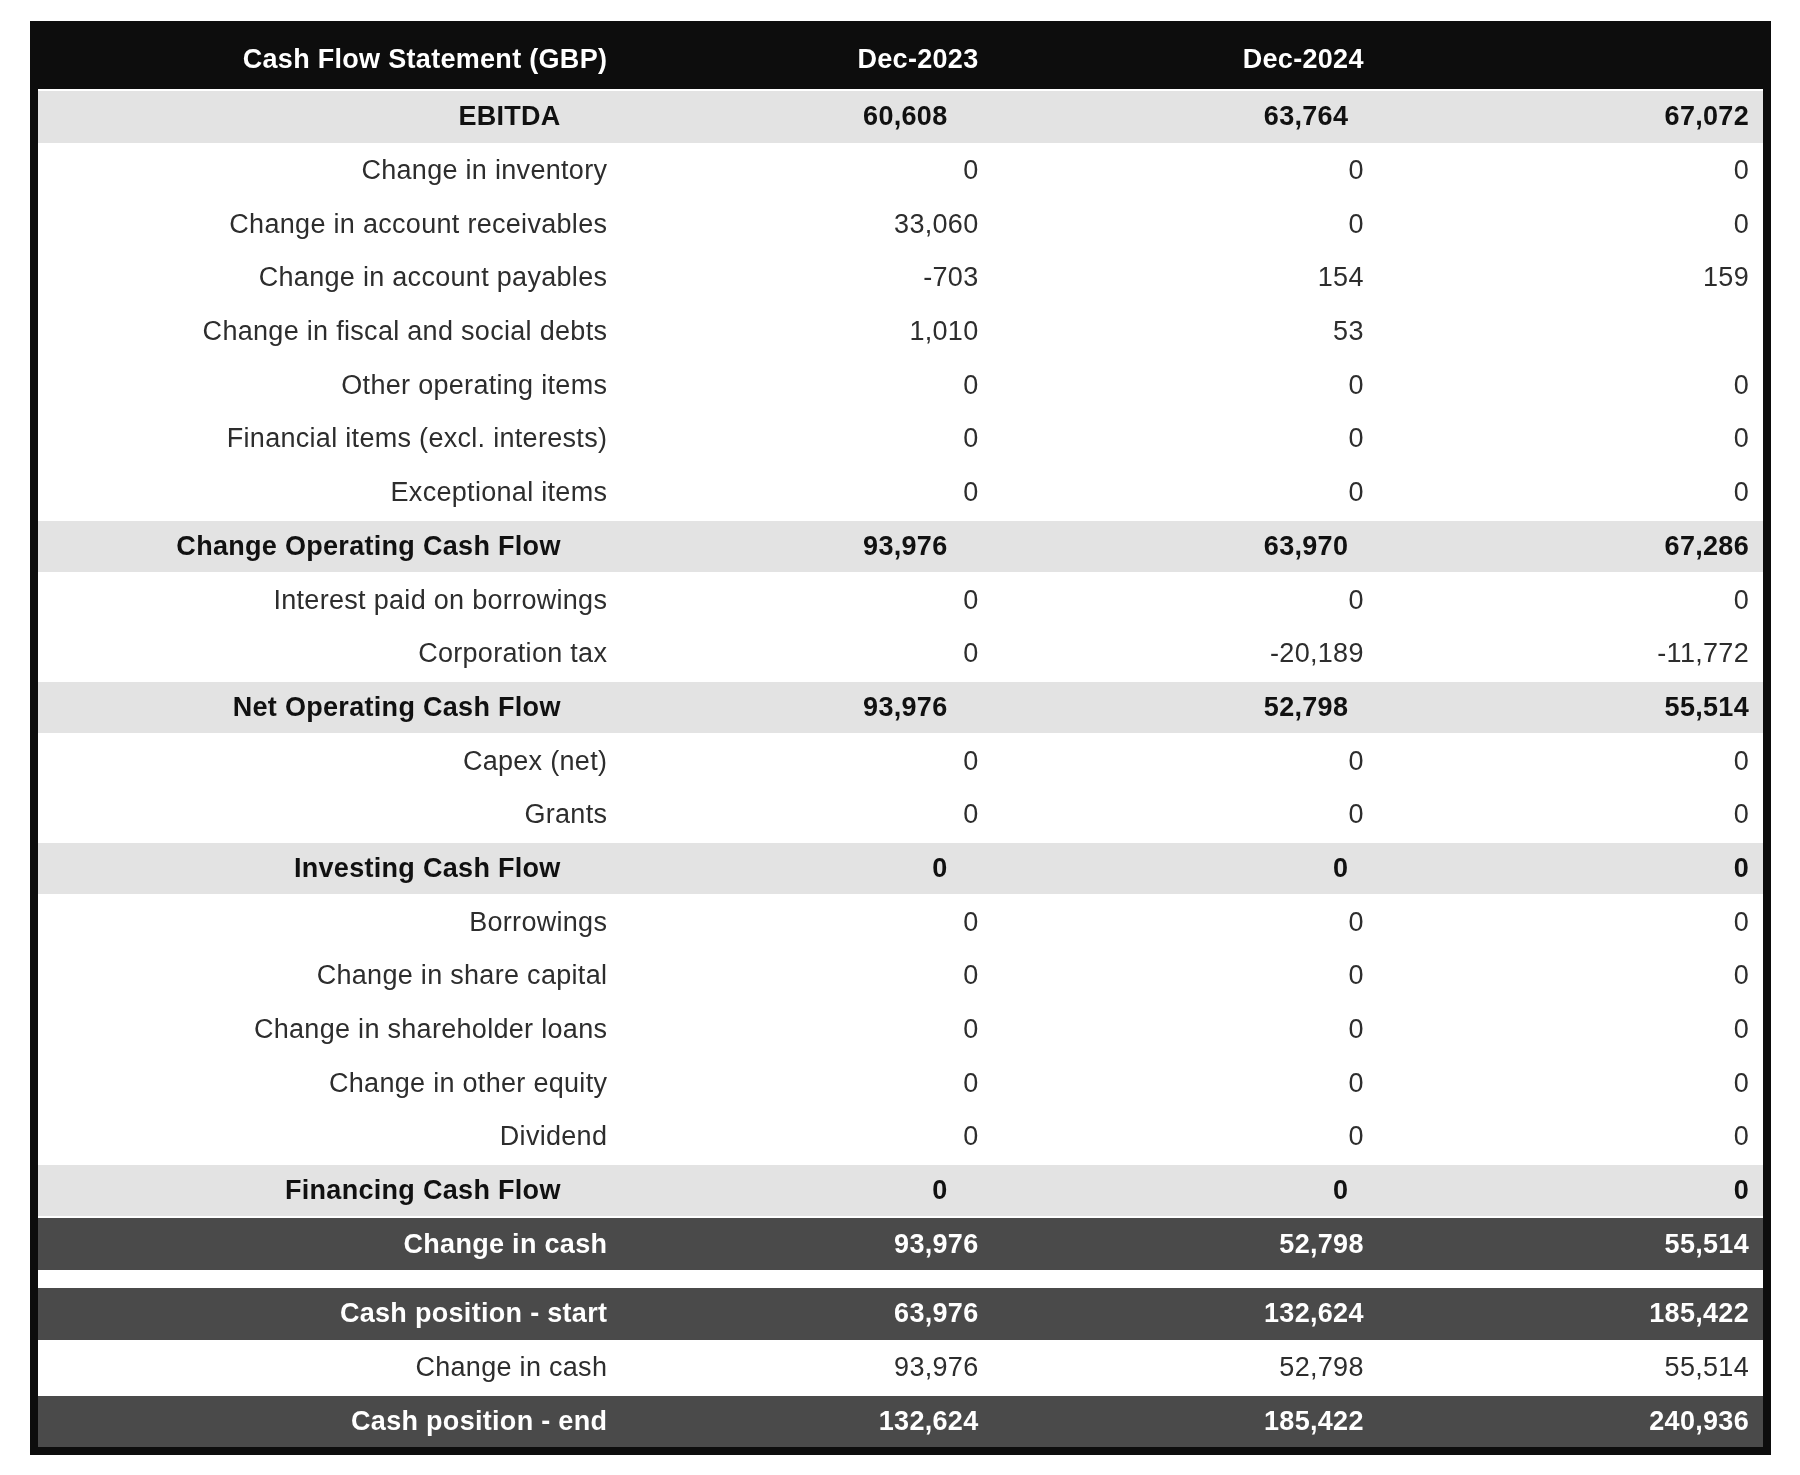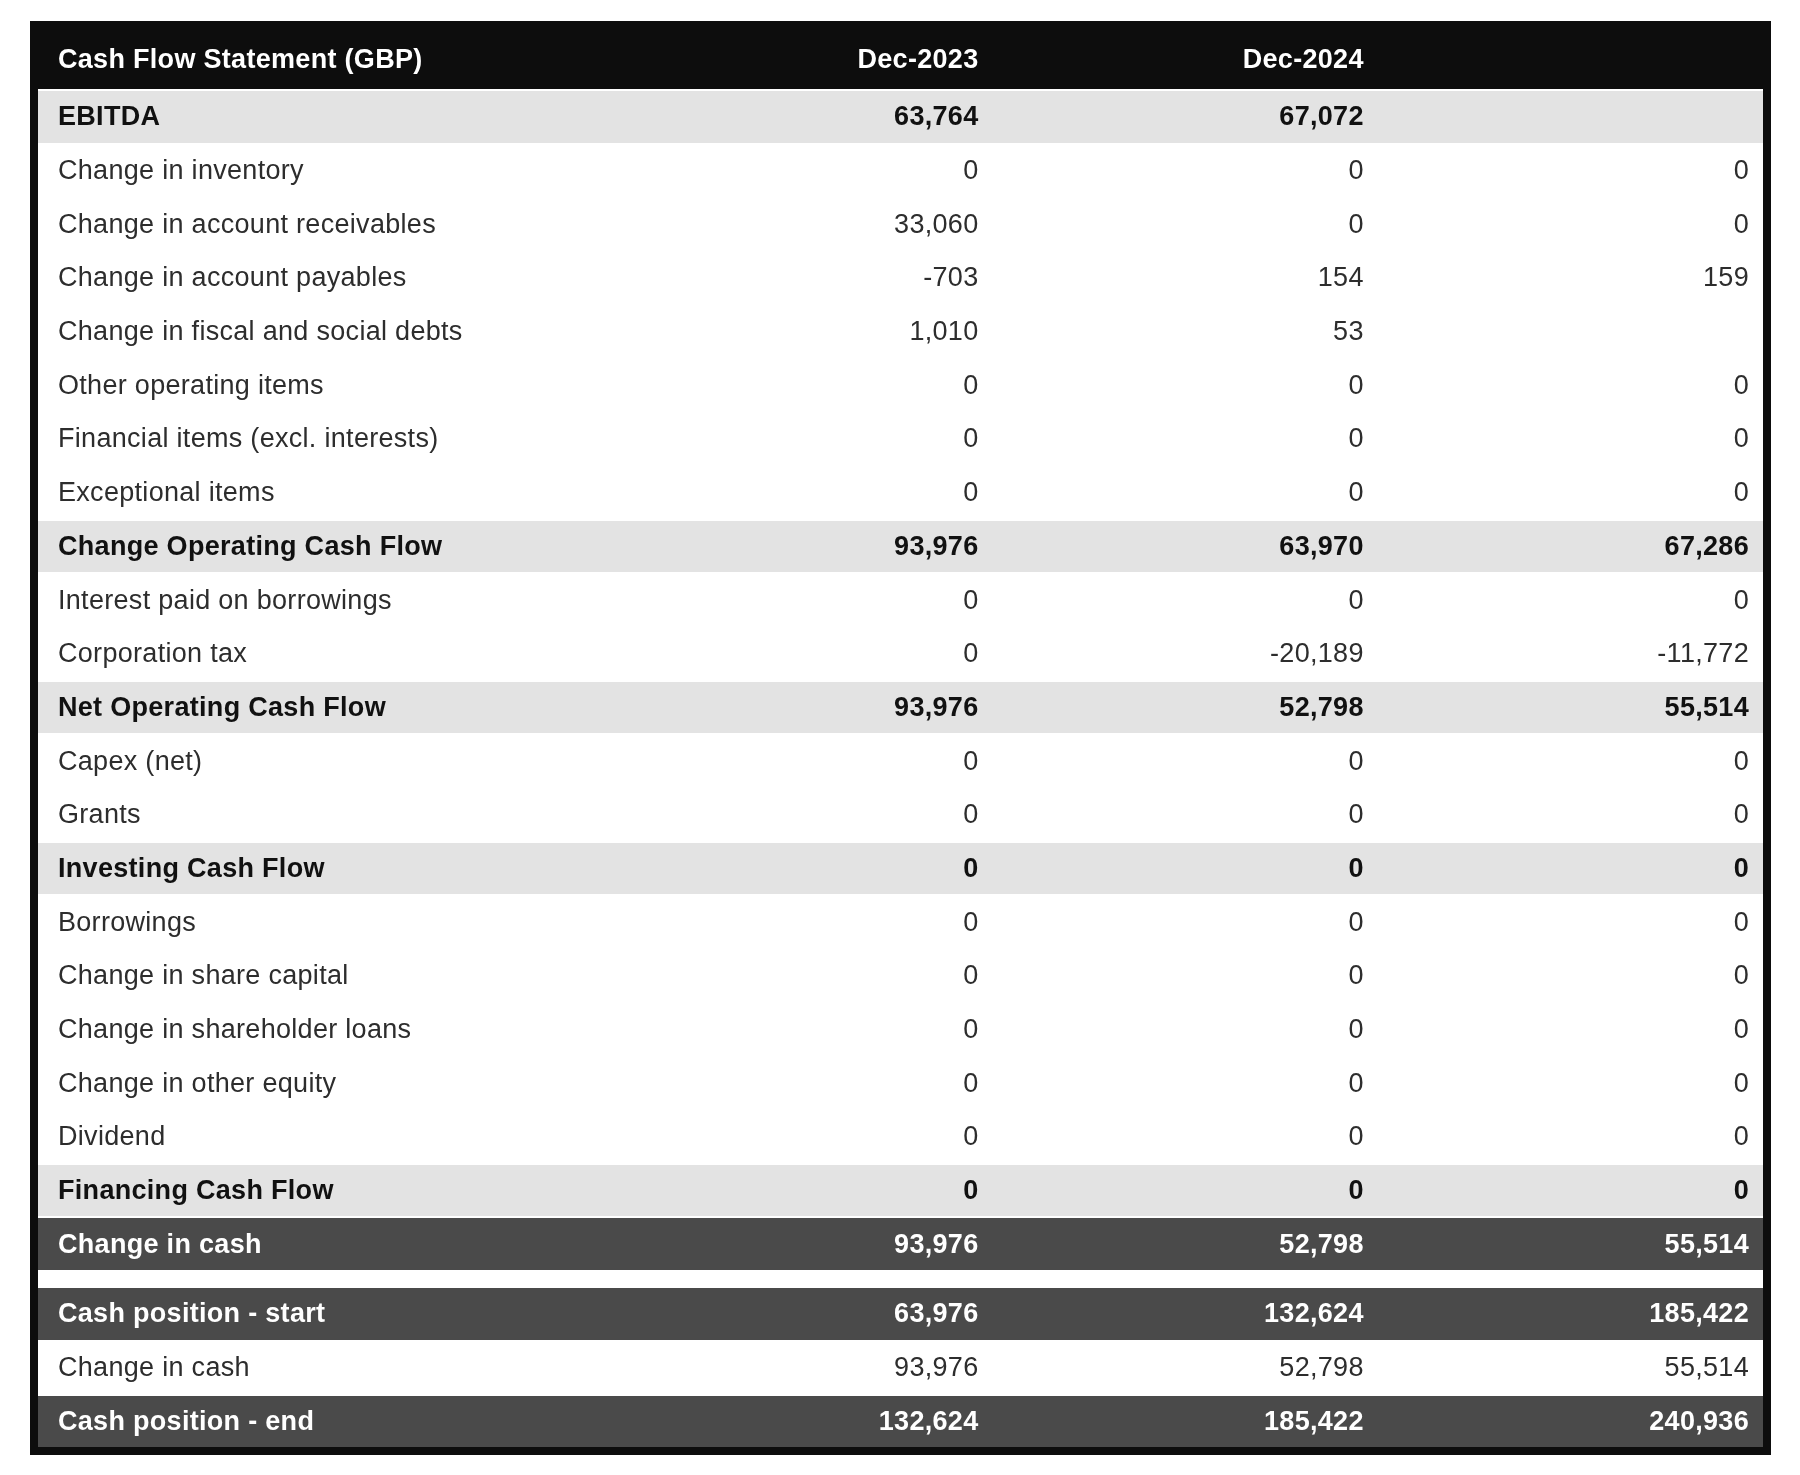--- a/index.html
+++ b/index.html
@@ -36,51 +36,52 @@
     flex: 0 0 62px;
     background: #0d0d0d;
     color: #ffffff;
     font-weight: bold;
   }
   .spacer { flex: 0 0 16px; background: #ffffff; }
   .cell-label {
     width: 33%;
     padding-left: 20px;
     box-sizing: border-box;
-    text-align: left;
+    text-align: right;
     font-size: 27px;
     letter-spacing: 0.3px;
     white-space: nowrap;
     overflow: hidden;
   }
   .cell-num {
     width: 22.333%;
     padding-right: 14px;
     box-sizing: border-box;
     text-align: right;
     font-size: 27px;
     letter-spacing: 0.3px;
     white-space: nowrap;
   }
   .normal { background: #ffffff; color: #2d2d2d; }
-  .subtotal { background: #e3e3e3; color: #111111; font-weight: bold; }
+  .subtotal { background: #e3e3e3; color: #111111; font-weight: bold; gap: 47px; }
   .dark { background: #4a4a4a; color: #ffffff; font-weight: bold; }
   .header-row .cell-label, .header-row .cell-num { font-size: 27px; }
 </style>
 </head>
 <body>
 
 <div class="table-frame">
   <div class="row header-row">
     <div class="cell-label">Cash Flow Statement (GBP)</div>
     <div class="cell-num">Dec-2023</div>
     <div class="cell-num">Dec-2024</div>
   </div>
   <div style="display: contents;"><div class="row subtotal">
     <div class="cell-label">EBITDA</div>
+    <div class="cell-num">60,608</div>
     <div class="cell-num">63,764</div>
     <div class="cell-num">67,072</div>
   </div><div class="row normal">
     <div class="cell-label">Change in inventory</div>
     <div class="cell-num">0</div>
     <div class="cell-num">0</div>
     <div class="cell-num">0</div>
   </div><div class="row normal">
     <div class="cell-label">Change in account receivables</div>
     <div class="cell-num">33,060</div>

